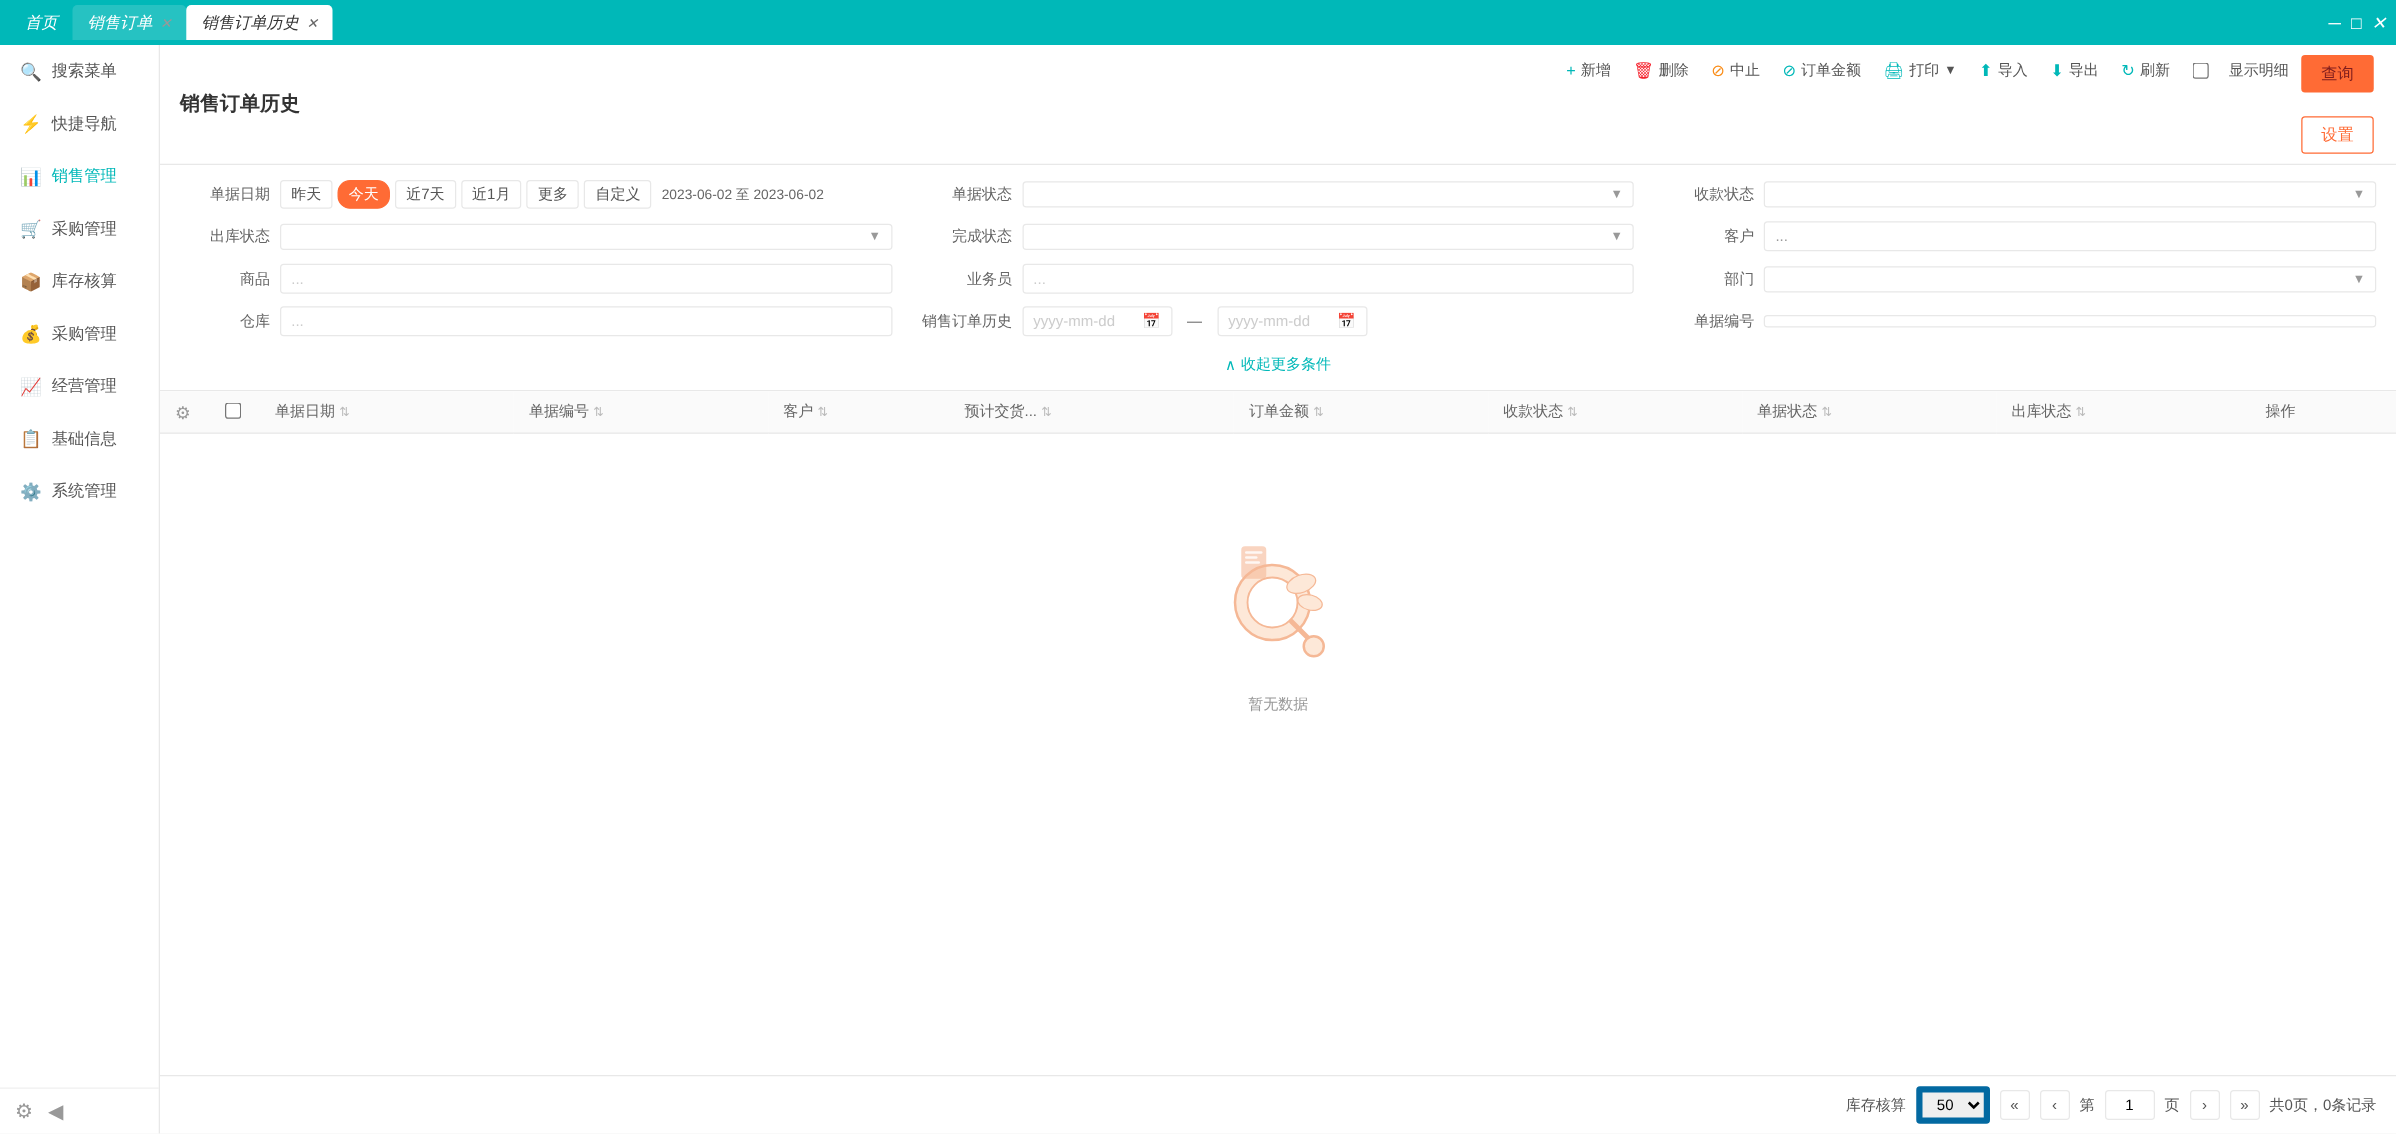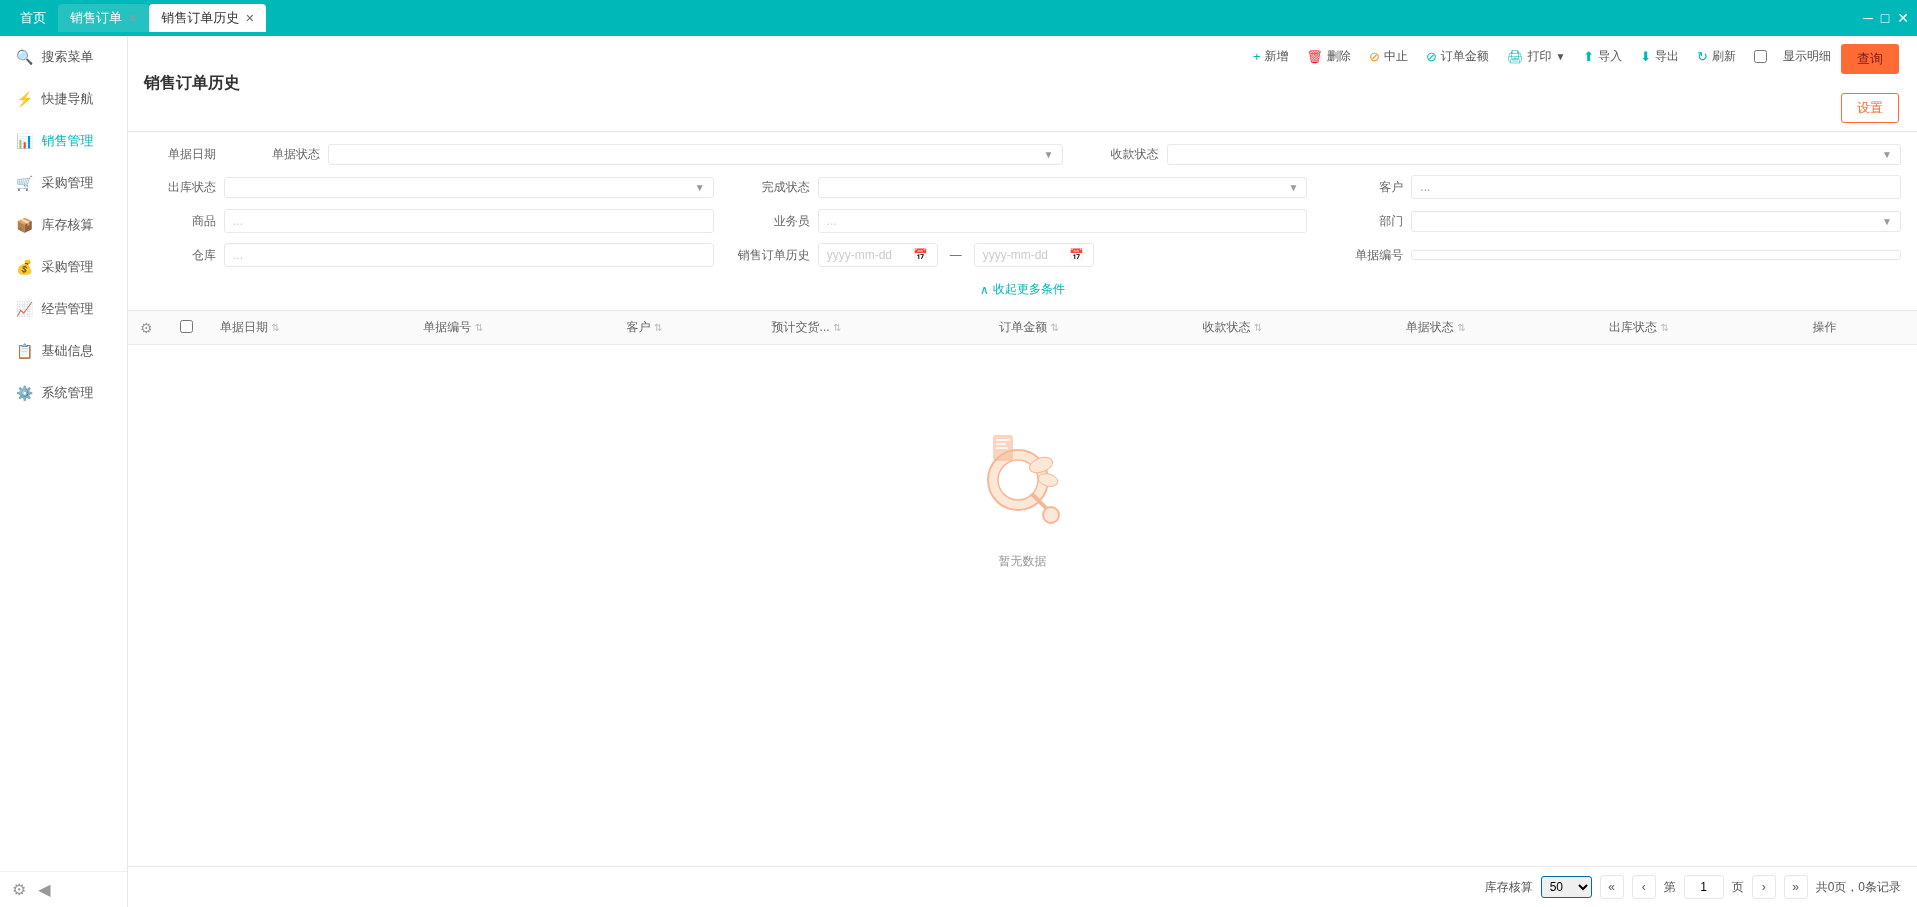--- a/index.html
+++ b/index.html
@@ -1,19 +1,19 @@
 <!DOCTYPE html>
 <html><head>
   <meta charset="utf-8">
   <style>
     * { box-sizing: border-box; margin: 0; padding: 0; }
     body { font-family: 'Microsoft YaHei', sans-serif; font-size: 12px; background: #f5f5f5; color: #333; display: flex; flex-direction: column; height: 100vh; overflow: hidden; }
 
     
-    .tab-bar { background: #00b8b8; display: flex; align-items: center; height: 36px; padding: 0 8px; }
+    .tab-bar { background: #00b8b8; display: flex; align-items: center; height: 36px; padding: 0 8px; font-style: italic; }
     .tab-item { display: flex; align-items: center; padding: 0 12px; height: 28px; border-radius: 4px 4px 0 0; cursor: pointer; color: #fff; font-size: 13px; gap: 6px; }
     .tab-item.active { background: #fff; color: #333; }
     .tab-item .tab-close { font-size: 11px; color: #999; cursor: pointer; }
     .tab-item.active .tab-close { color: #666; }
     .tab-spacer { flex: 1; }
     .tab-actions { display: flex; gap: 8px; color: #fff; font-size: 16px; cursor: pointer; }
 
     
     .main-layout { display: flex; flex: 1; overflow: hidden; }
 
@@ -62,21 +62,21 @@
     .data-table th { background: #fafafa; border-bottom: 1px solid #e8e8e8; padding: 8px 12px; font-weight: normal; color: #666; font-size: 12px; white-space: nowrap; text-align: left; }
     .data-table th .sort-arrows { color: #bbb; font-size: 10px; }
     .table-header-check { width: 40px; text-align: center; }
     .table-header-settings { width: 40px; text-align: center; }
     .settings-icon { cursor: pointer; color: #999; font-size: 14px; }
     .empty-area { display: flex; flex-direction: column; align-items: center; justify-content: center; padding: 80px 0; }
     .empty-text { color: #999; font-size: 12px; }
 
     
     .pagination { display: flex; align-items: center; justify-content: flex-end; padding: 8px 16px; background: #fff; border-top: 1px solid #e8e8e8; gap: 8px; font-size: 12px; color: #555; }
-    .pagination-select { border: 1px solid #0369a1; border-radius: 3px; padding: 2px 4px; font-size: 12px; }
+    .pagination-select { border: 5px solid #0369a1; border-radius: 3px; padding: 2px 4px; font-size: 12px; text-align: center; }
     .page-btn { width: 24px; height: 24px; display: flex; align-items: center; justify-content: center; border: 1px solid #e8e8e8; border-radius: 3px; cursor: pointer; background: #fff; color: #555; font-size: 12px; }
     .page-input { width: 40px; height: 24px; border: 1px solid #e8e8e8; border-radius: 3px; text-align: center; font-size: 12px; }
 
     
     .empty-illustration { width: 120px; height: 120px; position: relative; margin-bottom: 8px; }
     .empty-illustration svg { width: 100%; height: 100%; }
   </style>
 </head>
 <body>
 
@@ -193,20 +193,31 @@
           </div>
         <br>
 
       </div>
     </div>
 
     <div class="filter-section">
 
       <div class="filter-row">
         <span class="filter-label">单据日期</span>
+        <div class="filter-control">
+          <div class="date-group">
+            <button class="date-btn">昨天</button>
+            <button class="date-btn active">今天</button>
+            <button class="date-btn">近7天</button>
+            <button class="date-btn">近1月</button>
+            <button class="date-btn">更多</button>
+            <button class="date-btn">自定义</button>
+            <span class="date-range">2023-06-02 至 2023-06-02</span>
+          </div>
+        </div>
         <div class="filter-separator"></div>
         <span class="filter-label">单据状态</span>
         <div class="filter-cell">
           <div class="select-field">
             <span></span>
             <span class="arrow">▼</span>
           </div>
         </div>
         <div class="filter-separator"></div>
         <span class="filter-label">收款状态</span>

